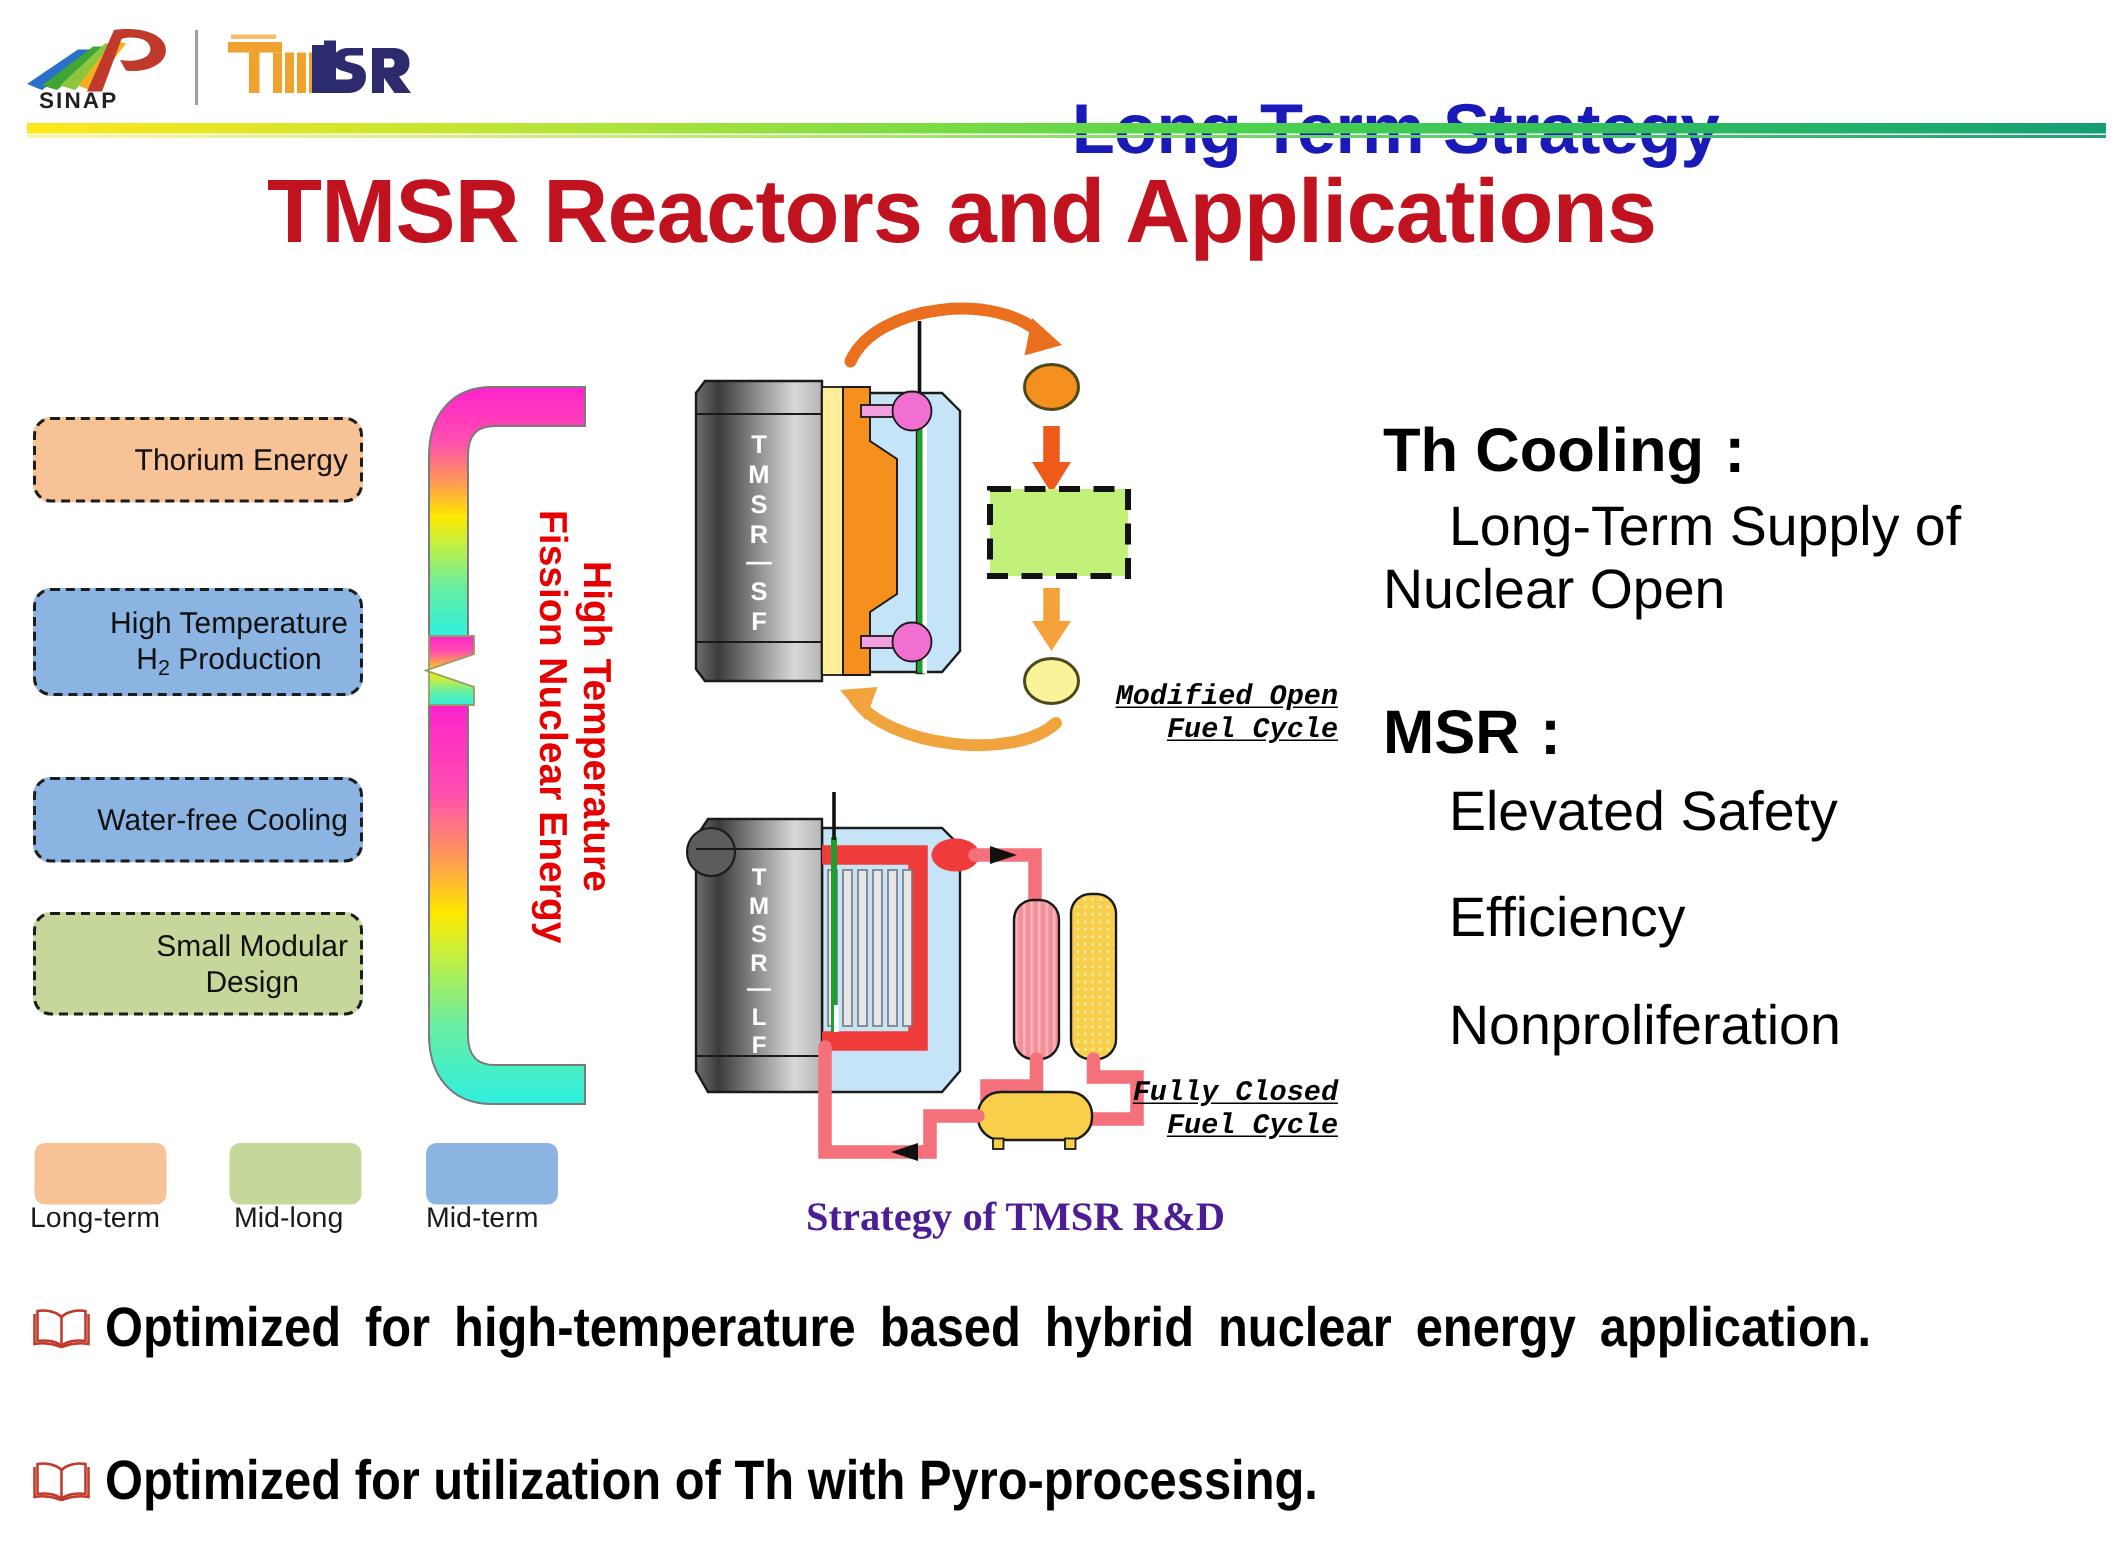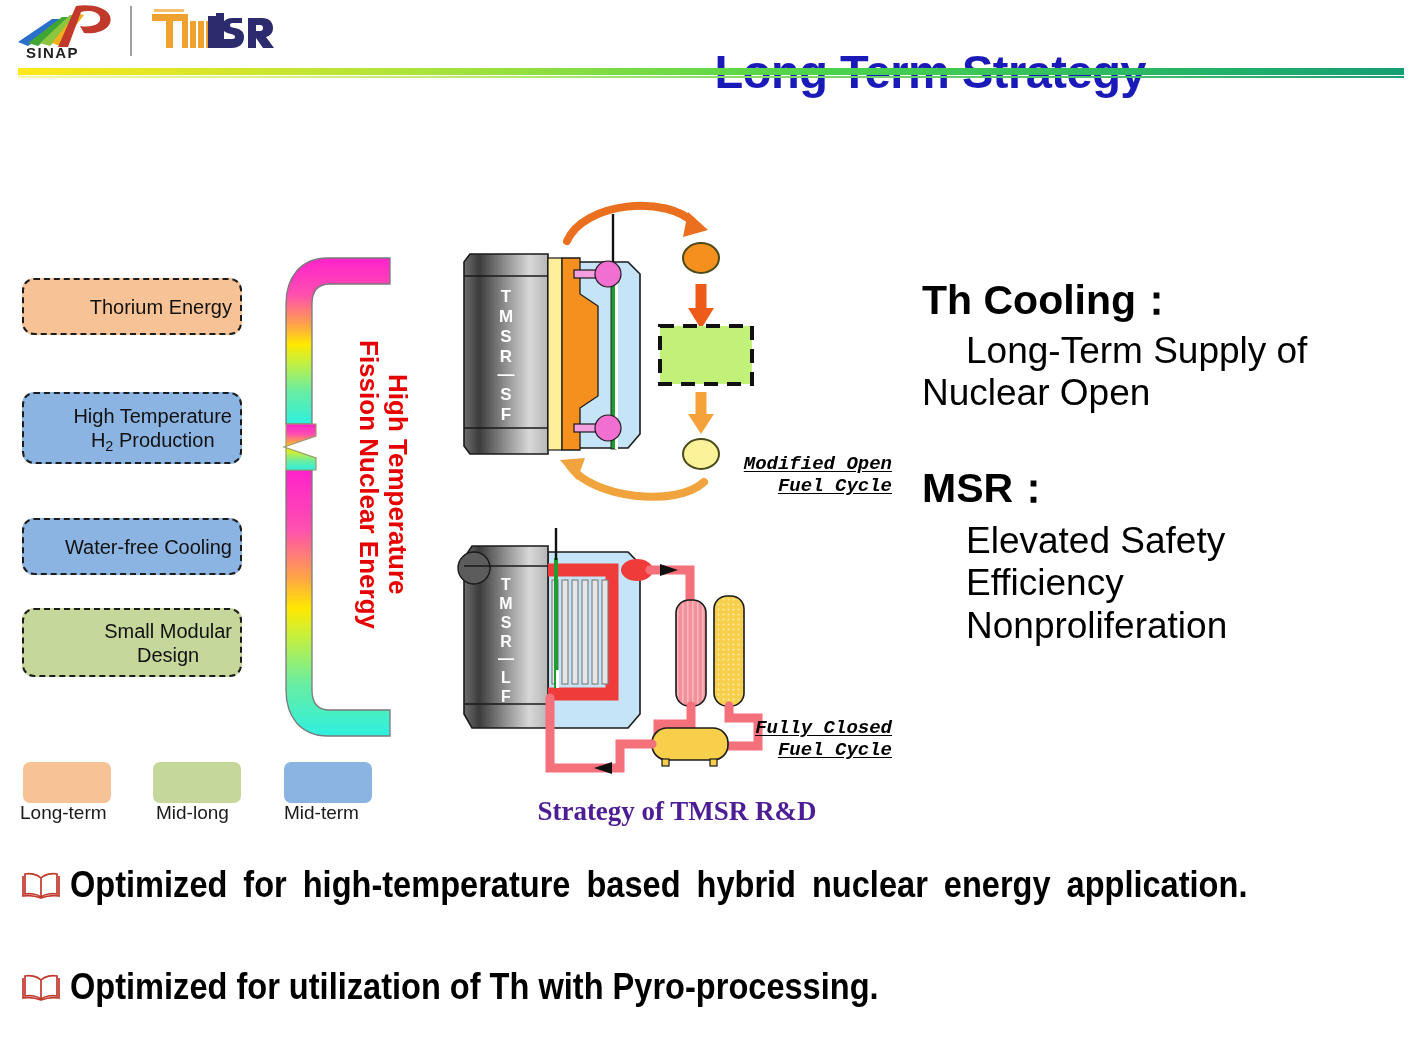--- a/index.html
+++ b/index.html
@@ -14,21 +14,21 @@
     position: relative;
     width: 1416px;
     height: 1042px;
     background: #ffffff;
     overflow: hidden;
   }
 
   
   #header {
     position: absolute;
-    left: 0; top: 0;
+    left: 0; top: 14px;
     width: 1180px; height: 78px;
   }
   #sinap-logo {
     position: absolute;
     left: 14px; top: 2px;
     width: 108px; height: 58px;
   }
   #logo-divider {
     position: absolute;
     left: 130px; top: 6px;
@@ -165,21 +165,21 @@
     font-weight: bold;
     color: #000;
     line-height: 1.12;
     white-space: nowrap;
   }
   .rp-body {
     font-size: 37px;
     color: #000;
     line-height: 1.14;
   }
-  .rp-indent { padding-left: 44px; }
+  .rp-indent { padding-left: 44px; margin-top: 29px; }
 
   
   #bullets {
     position: absolute;
     left: 12px; top: 862px;
     width: 1396px;
   }
   .bullet-row {
     display: flex;
     align-items: flex-start;
@@ -239,20 +239,21 @@
         <path d="M86 14 c-6 0 -10 4 -10 8 c0 5 4 7 9 8 c3 1 4 1 4 3 c0 2 -2 2 -5 2 l-9 0 l0 9 l11 0 c7 0 12 -4 12 -11 c0 -6 -4 -8 -9 -9 c-4 -1 -5 -1 -5 -3 c0 -2 2 -2 4 -2 l8 0 l0 -5 Z"></path>
         <path d="M102 14 l14 0 c7 0 11 4 11 10 c0 5 -3 8 -7 9 l8 11 l-11 0 l-7 -10 l-0 10 l-8 0 Z M110 21 l0 6 l4 0 c2 0 3 -1 3 -3 c0 -2 -1 -3 -3 -3 Z"></path>
       </g>
     </svg>
 
     <div id="header-title">Long Term Strategy</div>
     <div id="header-rule"></div>
     <div id="header-rule-2"></div>
   </div>
 
+  <div id="main-title">TMSR Reactors and Applications</div>
 
   <div class="feature-box" style="left:22px; top:278px; width:220px; height:57px; background:#f7c396;">
     <span>Thorium Energy</span>
   </div>
 
   <div class="feature-box" style="left:22px; top:392px; width:220px; height:72px; background:#8cb4e2;">
     <span>
       <span>High Temperature</span><br>
       <span>H<sub>2</sub> Production</span>
     </span>

